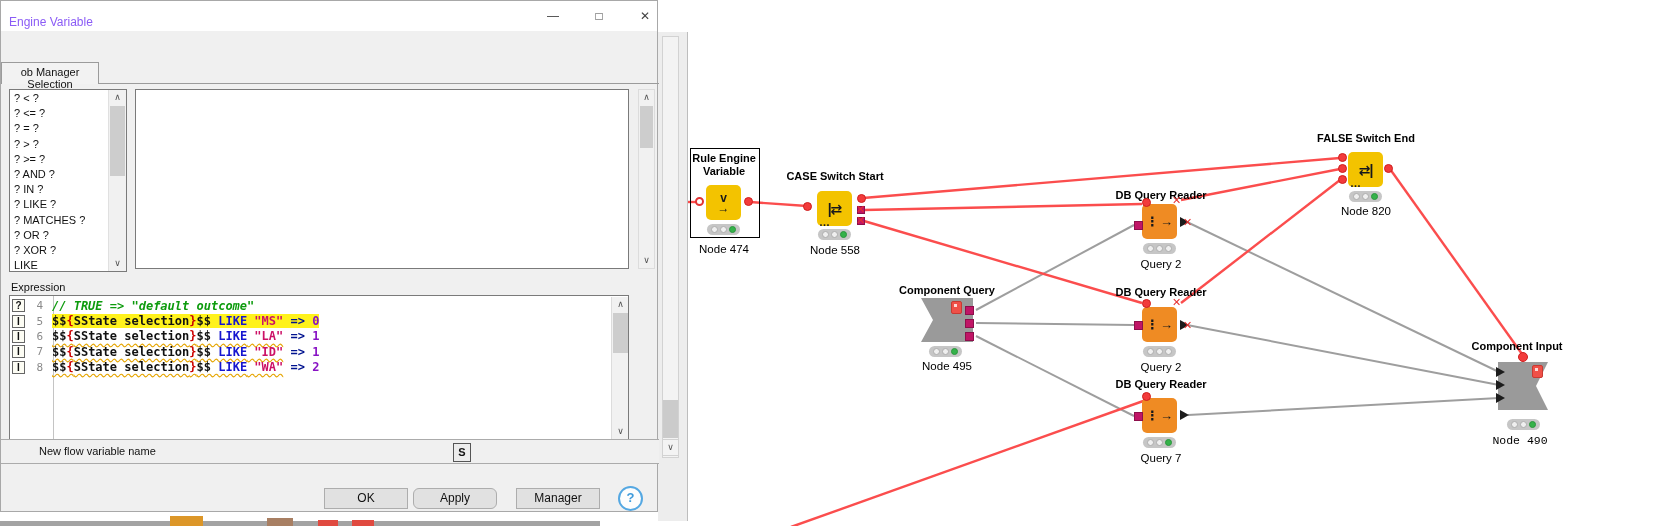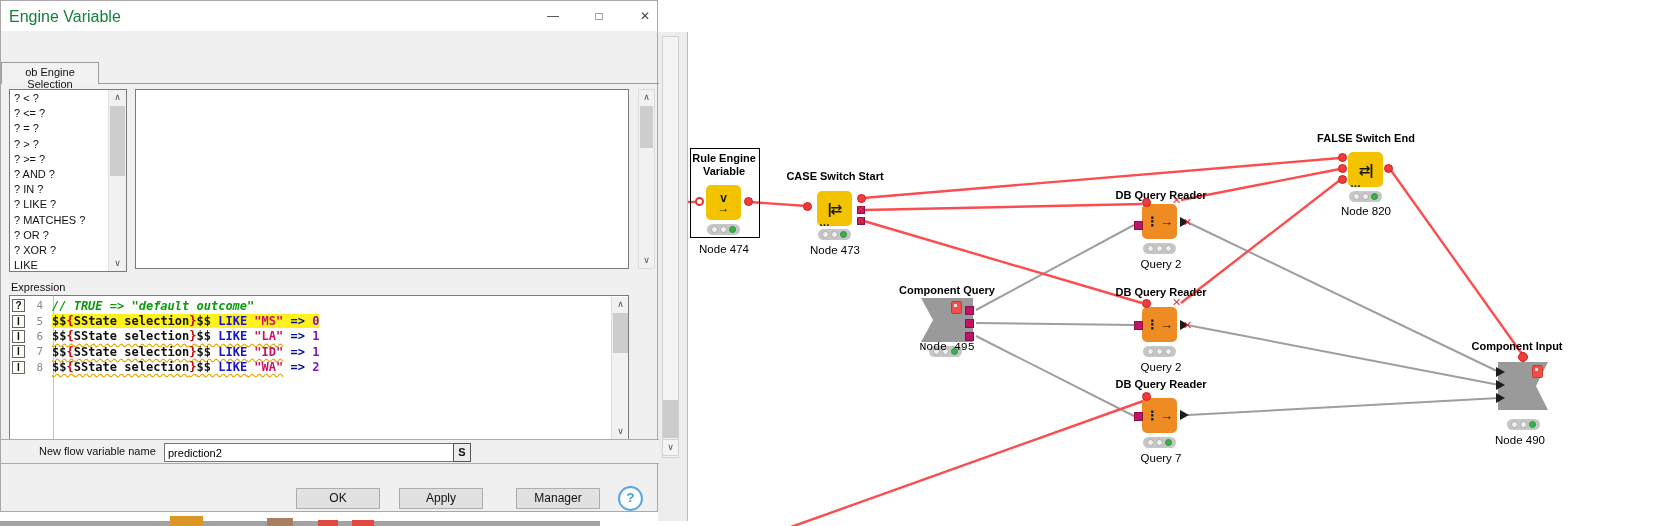--- a/index.html
+++ b/index.html
@@ -48,21 +48,21 @@
              border:1px solid #d2d2d2;box-sizing:border-box;}
   .sbv-thumb{position:absolute;left:5px;top:368px;width:15px;height:38px;background:#cbcbcb;}
   .sbv-btn{position:absolute;left:4px;top:407px;width:17px;height:17px;background:#f3f3f3;
            border:1px solid #d2d2d2;box-sizing:border-box;color:#555;font-size:9px;
            text-align:center;line-height:15px;}
 
   
   #dialog{position:absolute;left:0;top:0;width:658px;height:512px;background:#f0f0f0;
           border:1px solid #a8a8a8;box-sizing:border-box;z-index:10;}
   #titlebar{position:absolute;left:0;top:0;width:100%;height:30px;background:#fff;}
-  #title-text{position:absolute;left:8px;top:7px;font-size:16px;color:#15803d;}
+  #title-text{position:absolute;left:8px;top:14px;font-size:12px;color:#8b5cf6;}
   .winbtn{position:absolute;top:0;width:30px;height:30px;text-align:center;line-height:30px;
           font-size:12px;color:#444;}
   #tab{position:absolute;left:0px;top:61px;width:98px;height:22px;background:#f2f2f2;
        border:1px solid #9b9b9b;border-bottom:none;box-sizing:border-box;font-size:11px;
        text-align:center;padding-top:3px;z-index:2;}
   #tab-topline{position:absolute;left:0;top:82px;width:658px;height:1px;background:#9b9b9b;z-index:1;}
 
   #op-list{position:absolute;left:8px;top:88px;width:118px;height:183px;background:#fff;
            border:1px solid #7a7a7a;box-sizing:border-box;overflow:hidden;}
   #operator-items{position:absolute;left:0;top:1px;right:17px;}
@@ -172,21 +172,21 @@
     <div class="pc" style="left:857px;top:194px;"></div>
     <div class="ps small" style="left:857px;top:206px;"></div>
     <div class="ps small" style="left:857px;top:217px;"></div>
     <span class="xm" style="left:856px;top:204px;">✕</span>
     <span class="xm" style="left:856px;top:215px;">✕</span>
     <div class="lights" style="left:818px;top:229px;">
         <i></i>
         <i></i>
         <i class="on"></i>
       </div>
-    <div class="nid" style="left:835px;top:244px;">Node 473</div>
+    <div class="nid" style="left:835px;top:244px;">Node 558</div>
 
     <div class="nlabel" style="left:1161px;top:189px;">DB Query Reader</div>
     <div class="nicon orange" style="left:1142px;top:204px;">
       <span class="dbdots">⋮</span>
       <span class="dbarrow">→</span>
     </div>
     <div class="pc" style="left:1142px;top:198px;"></div>
     <span class="xm" style="left:1172px;top:195px;">✕</span>
     <div class="ps" style="left:1134px;top:221px;"></div>
     <div class="pt" style="left:1180px;top:217px;"></div>
@@ -233,21 +233,21 @@
     <div class="nlabel" style="left:947px;top:284px;">Component Query</div>
     <div class="lock" style="left:951px;top:301px;"></div>
     <div class="ps" style="left:965px;top:306px;"></div>
     <div class="ps" style="left:965px;top:319px;"></div>
     <div class="ps" style="left:965px;top:332px;"></div>
     <div class="lights" style="left:929px;top:346px;">
         <i></i>
         <i></i>
         <i class="on"></i>
       </div>
-    <div class="nid" style="left:947px;top:340px;font-family:Liberation Mono, monospace;">Node 495</div>
+    <div class="nid" style="left:947px;top:360px;">Node 495</div>
 
     <div class="nlabel" style="left:1366px;top:132px;">FALSE Switch End</div>
     <div class="nicon yellow" style="left:1348px;top:152px;">
       <span class="gi">⇄|</span>
       <span class="gdots">…</span>
     </div>
     <div class="pc" style="left:1338px;top:153px;"></div>
     <div class="pc" style="left:1338px;top:164px;"></div>
     <div class="pc" style="left:1338px;top:175px;"></div>
     <div class="pc" style="left:1384px;top:164px;"></div>
@@ -262,21 +262,21 @@
     <div class="pc" style="left:1518px;top:352px;width:10px;height:10px;"></div>
     <div class="lock" style="left:1532px;top:365px;"></div>
     <div class="pt" style="left:1496px;top:367px;"></div>
     <div class="pt" style="left:1496px;top:380px;"></div>
     <div class="pt" style="left:1496px;top:393px;"></div>
     <div class="lights" style="left:1507px;top:419px;">
         <i></i>
         <i></i>
         <i class="on"></i>
       </div>
-    <div class="nid" style="left:1520px;top:434px;">Node 490</div>
+    <div class="nid" style="left:1520px;top:434px;font-family:Liberation Mono, monospace;">Node 490</div>
 
     <div class="sliver-bit" style="left:0;top:521px;width:600px;height:5px;background:#a3a3a3;"></div>
     <div class="sliver-bit" style="left:170px;top:516px;width:33px;height:10px;background:#dc9628;"></div>
     <div class="sliver-bit" style="left:267px;top:518px;width:26px;height:8px;background:#a87f63;"></div>
     <div class="sliver-bit" style="left:318px;top:520px;width:20px;height:6px;background:#e04a40;"></div>
     <div class="sliver-bit" style="left:352px;top:520px;width:22px;height:6px;background:#e04a40;"></div>
 
     <div id="side-sliver">
       <div class="sbv-track"></div>
       <div class="sbv-thumb"></div>
@@ -286,21 +286,21 @@
 
   <div id="dialog">
     <div id="titlebar">
       <span id="title-text">Engine Variable</span>
       <span class="winbtn" style="left:537px;">—</span>
       <span class="winbtn" style="left:583px;">□</span>
       <span class="winbtn" style="left:629px;">✕</span>
     </div>
 
     <div id="tab-topline"></div>
-    <div id="tab">ob Engine Selection</div>
+    <div id="tab">ob Manager Selection</div>
 
     <div id="op-list">
       <div id="operator-items">
           <div class="op-item">? &lt; ?</div>
           <div class="op-item">? &lt;= ?</div>
           <div class="op-item">? = ?</div>
           <div class="op-item">? &gt; ?</div>
           <div class="op-item">? &gt;= ?</div>
           <div class="op-item">? AND ?</div>
           <div class="op-item">? IN ?</div>
@@ -356,22 +356,21 @@
         </div>
       <div class="vscroll" id="editor-scroll" style="position:absolute;">
         <div class="sb-btn" style="top:0;">∧</div>
         <div class="sb-thumb" style="top:16px;height:40px;"></div>
         <div class="sb-btn" style="bottom:0;">∨</div>
       </div>
     </div>
 
     <div id="nfv-row">
       <span id="nfv-label">New flow variable name</span>
-      <input id="nfv-input" type="text" value="prediction2" style="">
       <span id="nfv-type">S</span>
     </div>
 
-    <div class="dlg-btn" style="left:295px;">OK</div>
-    <div class="dlg-btn" style="left:398px;">Apply</div>
+    <div class="dlg-btn" style="left:323px;">OK</div>
+    <div class="dlg-btn" style="left:412px;border-radius:6px;">Apply</div>
     <div class="dlg-btn" style="left:515px;">Manager</div>
     <div id="help-btn">?</div>
   </div>
 </div>
 
 </body></html>

